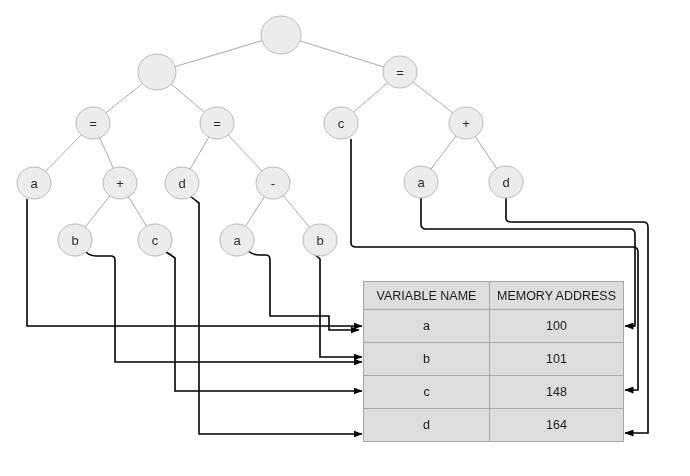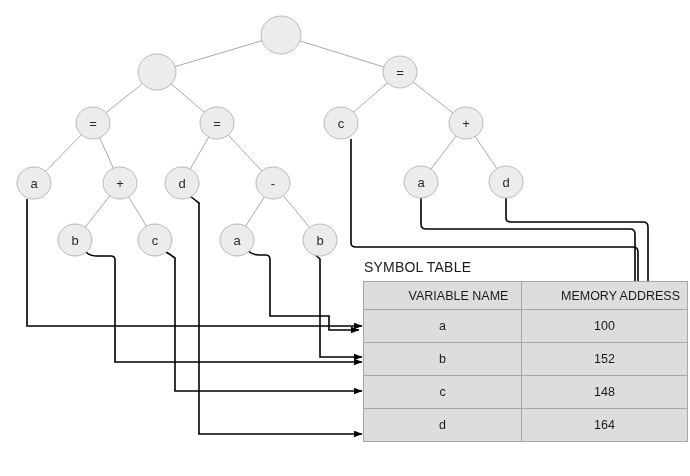--- a/index.html
+++ b/index.html
@@ -11,21 +11,21 @@
   .tree-edge{stroke:#a8a8a8;stroke-width:1;fill:none;}
   .conn{stroke:#000000;stroke-width:1.6;fill:none;}
   .node-lbl{font-family:"Liberation Sans","DejaVu Sans",sans-serif;
             font-size:13px;fill:#2a2a2a;text-anchor:middle;dominant-baseline:central;}
   .tbl-title{position:absolute;font-size:14px;color:#1a1a1a;letter-spacing:.2px;white-space:nowrap;}
   table.symtab{position:absolute;border-collapse:collapse;background:#dddddd;
                border:1px solid #a6a6a6;}
   table.symtab td,table.symtab th{border:1px solid #a6a6a6;background:#dddddd;
        font-weight:normal;font-size:12.5px;color:#1a1a1a;text-align:center;
        font-family:"Liberation Sans","DejaVu Sans",sans-serif;padding:0;}
-  table.symtab th{height:27px;padding-left:32px;}
+  table.symtab th{height:27px;}
   table.symtab td{height:32px;}
   .col-name{width:125px;}
   .col-addr{width:133px;margin-left:40px;}
 </style>
 </head>
 <body>
 
 <div id="stage">
 
   <svg viewBox="0 0 690 476">
@@ -131,37 +131,36 @@
         <ellipse class="node-ell" cx="421" cy="182" rx="17" ry="16"></ellipse>
         <text class="node-lbl" x="421" y="182">a</text>
       </g>
       <g>
         <ellipse class="node-ell" cx="506" cy="182" rx="17" ry="16"></ellipse>
         <text class="node-lbl" x="506" y="182">d</text>
       </g>
     </g>
   </svg>
 
-  <div class="tbl-title" style="left:364px;top:259px;">SYMBOL TABLE</div>
 
   <table class="symtab" style="left:363px;top:281px;">
     <thead>
       <tr>
         <th class="col-name">VARIABLE NAME</th>
         <th class="col-addr">MEMORY ADDRESS</th>
       </tr>
     </thead>
     <tbody>
       <tr>
         <td>a</td>
         <td>100</td>
       </tr>
       <tr>
         <td>b</td>
-        <td>152</td>
+        <td>101</td>
       </tr>
       <tr>
         <td>c</td>
         <td>148</td>
       </tr>
       <tr>
         <td>d</td>
         <td>164</td>
       </tr>
     </tbody>

